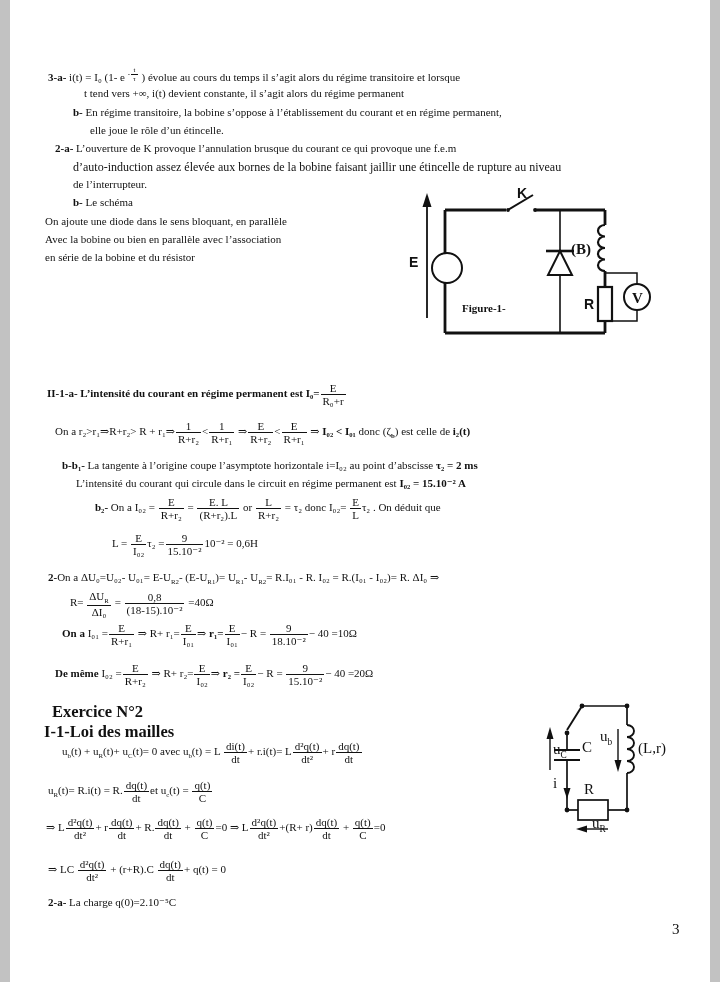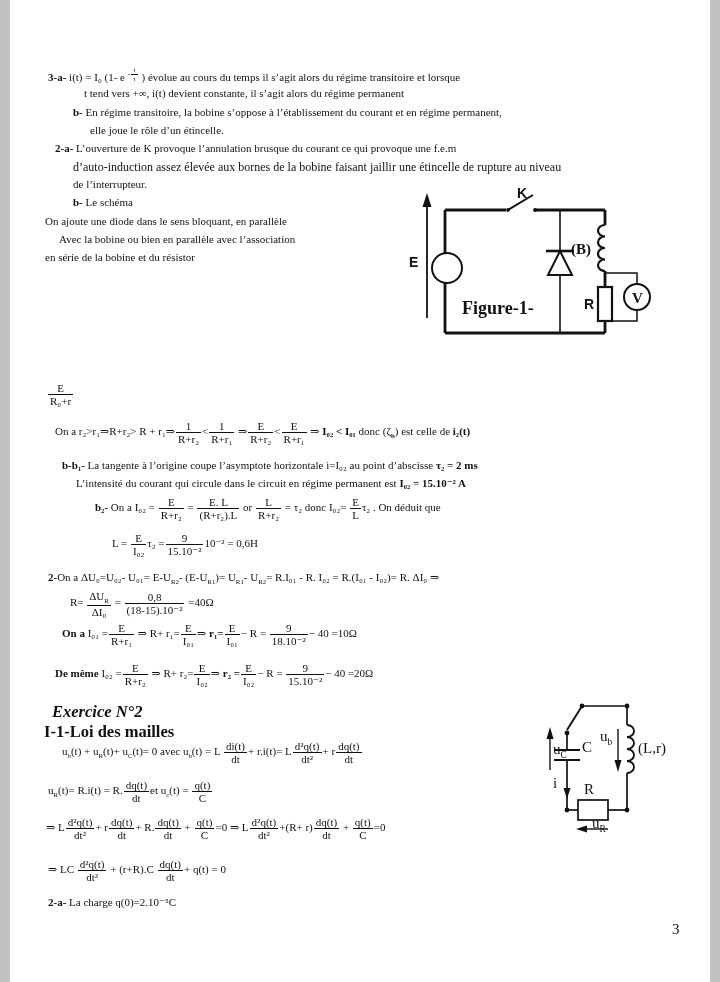--- a/index.html
+++ b/index.html
@@ -1,22 +1,22 @@
 <!DOCTYPE html>
 <html><head>
 <meta charset="utf-8">
 <style>
   html,body{margin:0;padding:0}
   body{width:720px;height:982px;position:relative;background:#ffffff;overflow:hidden;
        font-family:"Liberation Serif","DejaVu Serif",serif;color:#111;}
   .gutter{position:absolute;top:0;bottom:0;width:10px;background:#c2c2c2;}
   .gutter.left{left:0}.gutter.right{right:0}
   .ln{position:absolute;white-space:nowrap;font-size:11px;line-height:19px;z-index:3;}
-  .f13{font-size:12px}.f15{font-size:15px}.f16{font-size:16.5px}.f17{font-size:18px}
-  .it{font-style:italic}
+  .f13{font-size:12px}.f15{font-size:15px}.f16{font-size:16.5px}.f17{font-size:11px}
+  .it{}
   .sans{font-family:"Liberation Sans","DejaVu Sans",sans-serif;font-weight:bold;font-size:14px}
   b{font-weight:bold}
   sub{font-size:62%}
   sup{font-size:62%}
   .frac{display:inline-block;vertical-align:middle;text-align:center;margin:0 1px;line-height:1.1}
   .fn{display:block;border-bottom:1.2px solid #111;padding:0 2px}
   .fd{display:block;padding:0 2px}
   svg{position:absolute;z-index:1}
   svg *{stroke-linecap:butt}
 </style>
@@ -28,24 +28,24 @@
 
 <div class="ln" style="left:48px;top:64px"><b>3-a-</b>  i(t) = I₀ (1- e <sup>-<span class="frac"><span class="fn">t</span><span class="fd">τ</span></span></sup> ) évolue au cours du temps il s’agit alors du régime transitoire et lorsque</div>
 <div class="ln" style="left:84px;top:84px">t tend vers +∞, i(t) devient constante, il s’agit alors du régime permanent</div>
 <div class="ln" style="left:73px;top:103px"><b>b-</b> En régime transitoire, la bobine s’oppose à l’établissement du courant et en régime permanent,</div>
 <div class="ln" style="left:90px;top:121px">elle joue le rôle d’un étincelle.</div>
 <div class="ln" style="left:55px;top:139px"><b>2-a-</b> L’ouverture de K provoque l’annulation brusque du courant ce qui provoque une f.e.m</div>
 <div class="ln f13" style="left:73px;top:158px">d’auto-induction assez élevée aux bornes de la bobine faisant jaillir une étincelle de rupture au niveau</div>
 <div class="ln" style="left:73px;top:175px">de l’interrupteur.</div>
 <div class="ln" style="left:73px;top:193px"><b>b-</b> Le schéma</div>
 <div class="ln" style="left:45px;top:212px">On ajoute une diode dans le sens bloquant, en parallèle</div>
-<div class="ln" style="left:59px;top:230px">Avec la bobine ou bien  en parallèle avec l’association</div>
+<div class="ln" style="left:45px;top:230px">Avec la bobine ou bien  en parallèle avec l’association</div>
 <div class="ln" style="left:45px;top:248px">en série de la bobine et du résistor</div>
 
-<div class="ln" style="left:47px;top:382px"><span class="frac"><span class="fn">E</span><span class="fd">R₀+r</span></span></div>
+<div class="ln" style="left:47px;top:382px"><b>II-1-a- L’intensité du courant en régime permanent est I₀=</b><span class="frac"><span class="fn">E</span><span class="fd">R₀+r</span></span></div>
 <div class="ln" style="left:55px;top:420px">On a r₂&gt;r₁⇒R+r₂&gt; R + r₁⇒<span class="frac"><span class="fn">1</span><span class="fd">R+r₂</span></span>&lt;<span class="frac"><span class="fn">1</span><span class="fd">R+r₁</span></span> ⇒<span class="frac"><span class="fn">E</span><span class="fd">R+r₂</span></span>&lt;<span class="frac"><span class="fn">E</span><span class="fd">R+r₁</span></span> ⇒ <b>I₀₂ &lt; I₀₁</b> donc (ζ<sub><b>b</b></sub>) est celle de <b>i₂(t)</b></div>
 <div class="ln" style="left:62px;top:456px"><b>b-b₁-</b> La tangente à l’origine coupe l’asymptote horizontale i=I₀₂  au point d’abscisse <b>τ₂ = 2 ms</b></div>
 <div class="ln" style="left:76px;top:474px">L’intensité du courant qui circule dans le circuit en régime permanent est  <b>I₀₂ = 15.10⁻² A</b></div>
 <div class="ln" style="left:95px;top:496px"><b>b₂-</b> On a I₀₂ = <span class="frac"><span class="fn">E</span><span class="fd">R+r₂</span></span> = <span class="frac"><span class="fn">E. L</span><span class="fd">(R+r₂).L</span></span> or <span class="frac"><span class="fn">L</span><span class="fd">R+r₂</span></span> = τ₂  donc   I₀₂= <span class="frac"><span class="fn">E</span><span class="fd">L</span></span>τ₂ . On déduit que</div>
 <div class="ln" style="left:112px;top:532px">L = <span class="frac"><span class="fn">E</span><span class="fd">I₀₂</span></span>τ₂ =<span class="frac"><span class="fn">9</span><span class="fd">15.10⁻²</span></span>10⁻² = 0,6H</div>
 <div class="ln" style="left:48px;top:568px"><b>2-</b>On a ΔU₀=U₀₂- U₀₁= E-U<sub>R2</sub>- (E-U<sub>R1</sub>)= U<sub>R1</sub>- U<sub>R2</sub>= R.I₀₁ -  R. I₀₂ = R.(I₀₁ - I₀₂)= R. ΔI₀ ⇒</div>
 <div class="ln" style="left:70px;top:590px">R= <span class="frac"><span class="fn">ΔU<sub>R</sub></span><span class="fd">ΔI₀</span></span> = <span class="frac"><span class="fn">0,8</span><span class="fd">(18-15).10⁻²</span></span> =40Ω</div>
 <div class="ln" style="left:62px;top:622px"><b>On a</b>   I₀₁ =<span class="frac"><span class="fn">E</span><span class="fd">R+r₁</span></span> ⇒ R+ r₁=<span class="frac"><span class="fn">E</span><span class="fd">I₀₁</span></span>⇒ <b>r₁=</b><span class="frac"><span class="fn">E</span><span class="fd">I₀₁</span></span>− R  = <span class="frac"><span class="fn">9</span><span class="fd">18.10⁻²</span></span>− 40 =10Ω</div>
 <div class="ln" style="left:55px;top:662px"><b>De même</b> I₀₂ =<span class="frac"><span class="fn">E</span><span class="fd">R+r₂</span></span> ⇒ R+ r₂=<span class="frac"><span class="fn">E</span><span class="fd">I₀₂</span></span>⇒ <b>r₂ =</b><span class="frac"><span class="fn">E</span><span class="fd">I₀₂</span></span>− R  = <span class="frac"><span class="fn">9</span><span class="fd">15.10⁻²</span></span>− 40 =20Ω</div>
 

